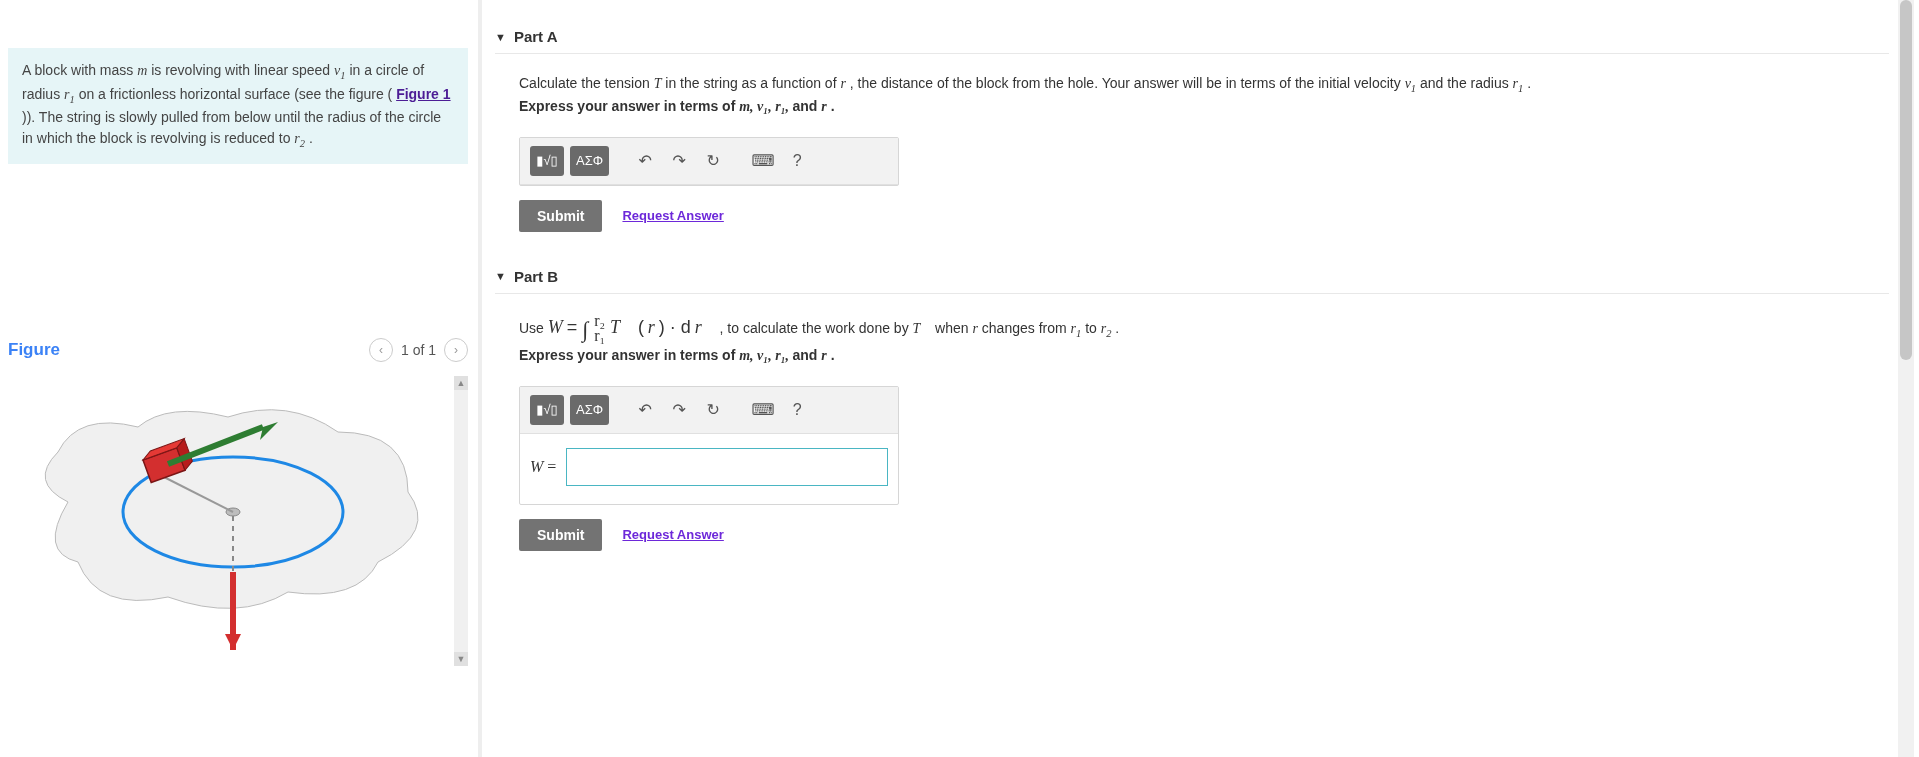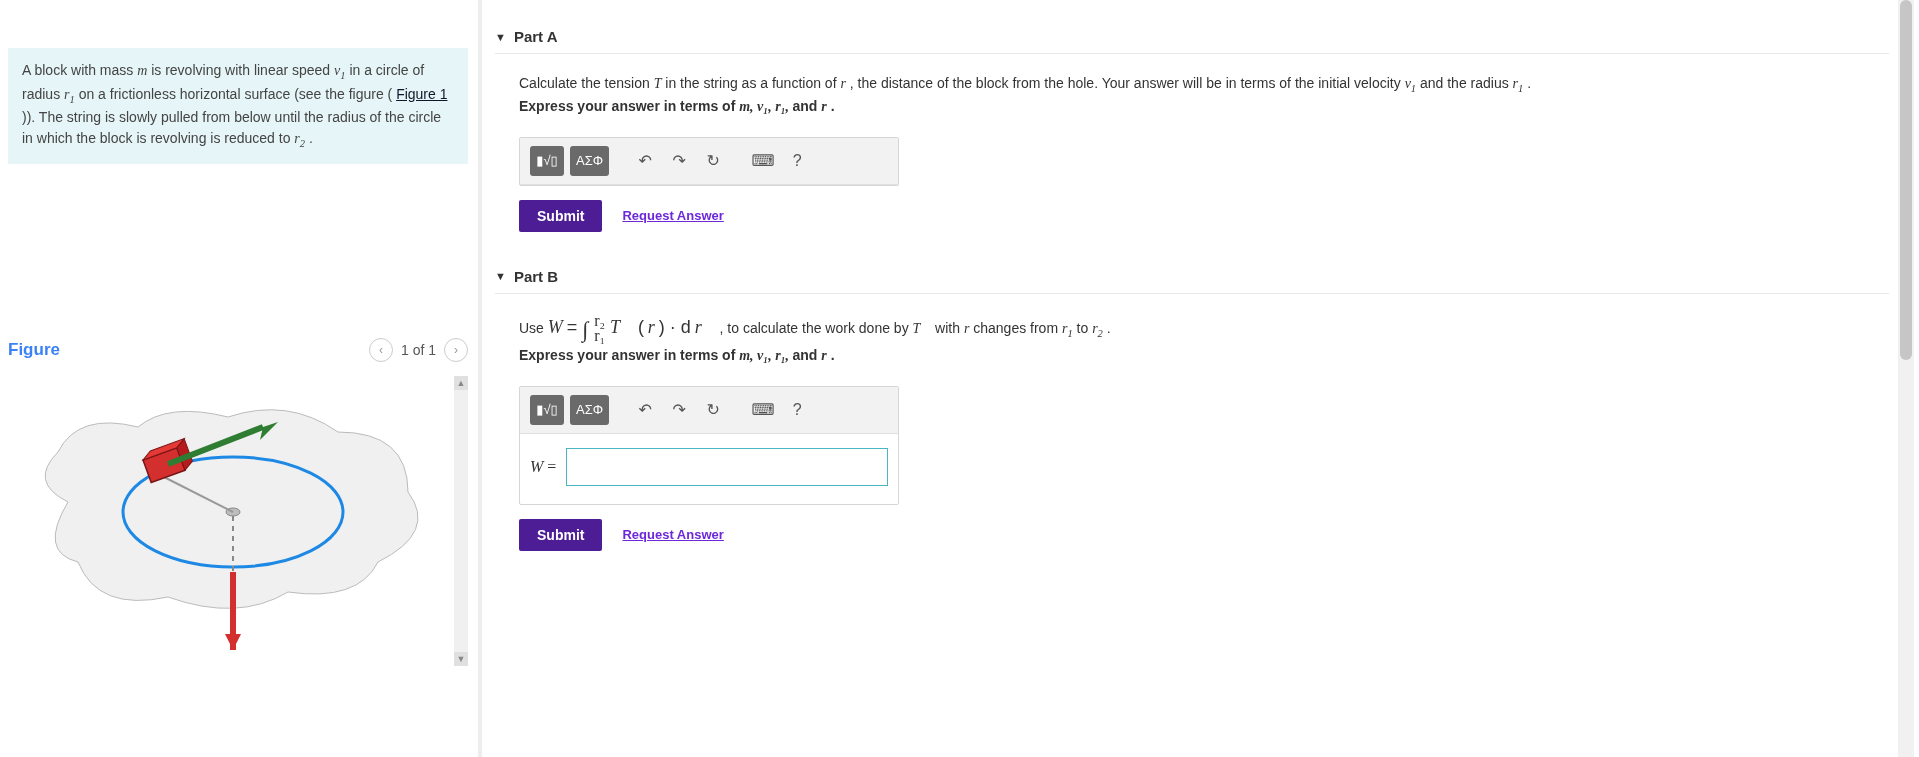--- a/index.html
+++ b/index.html
@@ -19,21 +19,21 @@
     top: 0;
     width: 460px;
   }
   .intro-box {
     background: #e6f5f7;
     padding: 12px 14px;
     margin-top: 48px;
     line-height: 1.5;
     color: #444;
   }
-  .intro-box a { color: #0f172a; text-decoration: underline; }
+  .intro-box a { color: #4c1d95; text-decoration: underline; font-weight: bold; }
   .math-i { font-style: italic; font-family: 'Times New Roman', serif; }
   .sub { font-size: 0.75em; vertical-align: sub; }
   .figure-header {
     display: flex;
     justify-content: space-between;
     align-items: center;
     margin-top: 170px;
     padding: 4px 0;
   }
   .figure-title { font-weight: bold; font-size: 17px; color: #3b82f6; }
@@ -174,21 +174,21 @@
     padding: 4px 8px;
     font-size: 14px;
   }
   .actions {
     margin-top: 14px;
     display: flex;
     align-items: center;
     gap: 20px;
   }
   .submit-btn {
-    background: #4c1d95;
+    background: #737373;
     color: #fff;
     border: none;
     padding: 8px 18px;
     font-size: 14px;
     font-weight: bold;
     cursor: pointer;
     border-radius: 2px;
   }
   .request-link {
     color: #6d28d9;
@@ -338,21 +338,21 @@
           <span style="position:absolute;font-size:16px;bottom:-2px;left:12px">r₁</span>
         </span>
         <span style="display:inline-block;width:14px"></span>
         <span class="math-i" style="font-size:18px">T⃗</span>
         <span class="normal" style="font-size:18px"> (</span>
         <span class="math-i" style="font-size:18px">r</span>
         <span class="normal" style="font-size:18px">) · d</span>
         <span class="math-i" style="font-size:18px">r⃗</span>
         <span>, to calculate the work done by </span>
         <span class="math-i">T⃗</span>
-        <span> with </span>
+        <span> when </span>
         <span class="math-i">r</span>
         <span> changes from </span>
         <span class="math-i"><span>r</span><span class="sub">1</span></span>
         <span> to </span>
         <span class="math-i"><span>r</span><span class="sub">2</span></span>
         <span>.</span>
       </div>
       <div class="express">
         <span>Express your answer in terms of </span>
         <span class="math-i">m, v₁, r₁, </span>

